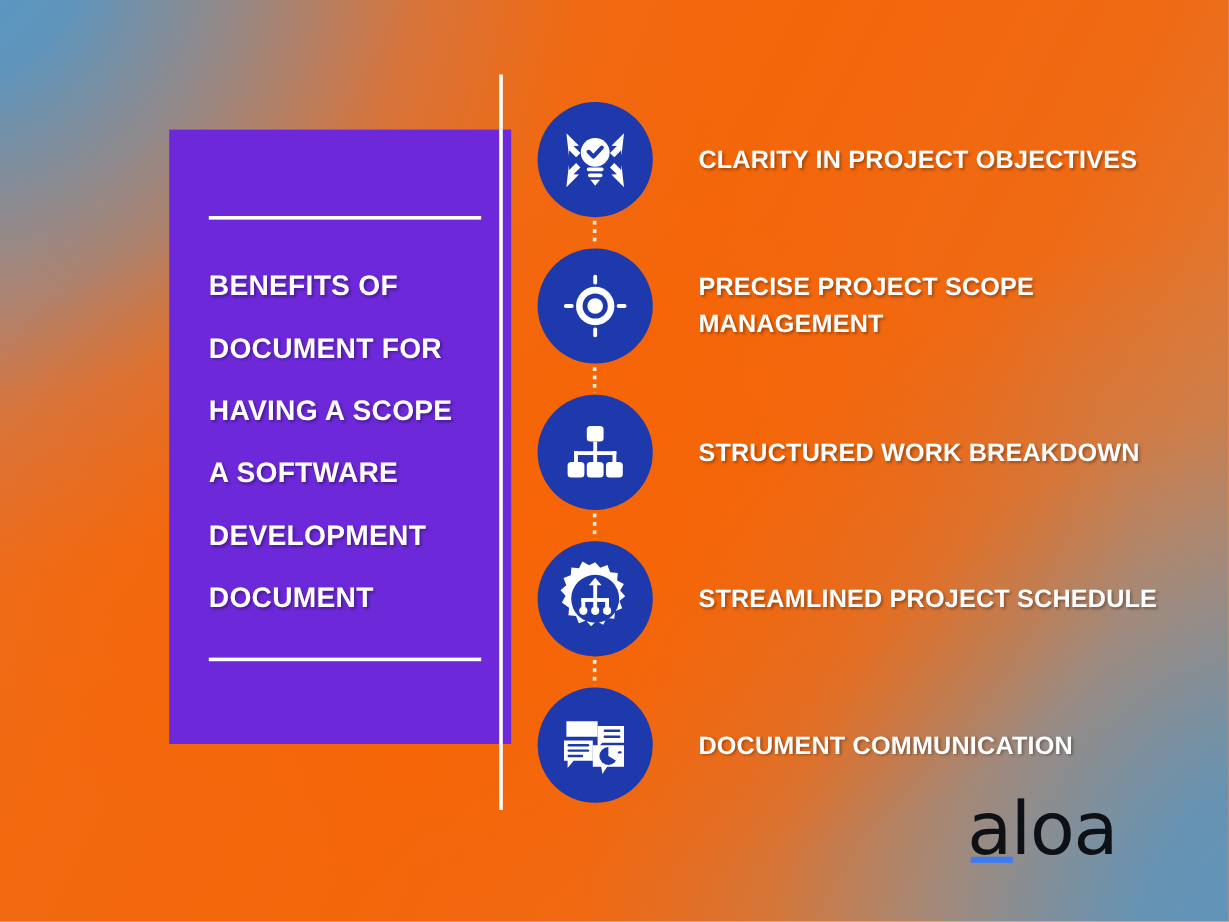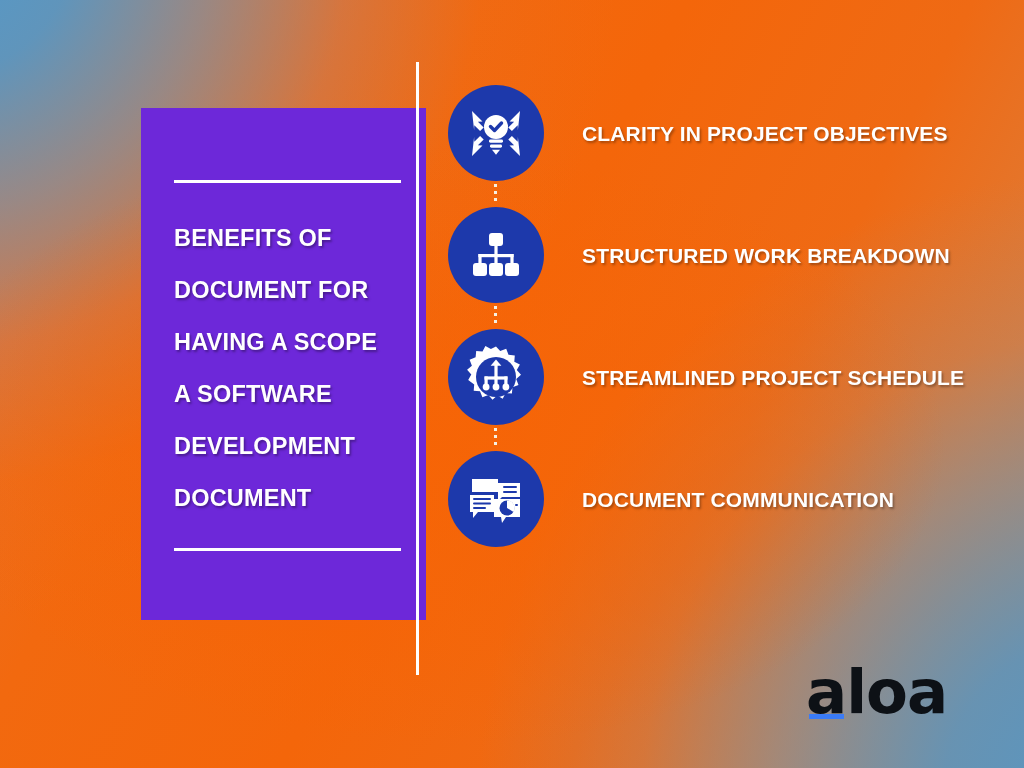--- a/index.html
+++ b/index.html
@@ -137,21 +137,21 @@
   .brand {
     position: absolute;
     left: 806px;
     top: 664px;
     width: 140px;
     height: 64px;
   }
   .brand-word {
     font-family: "DejaVu Sans", sans-serif;
     font-size: 61px;
-    font-weight: 700;
+    font-weight: 400;
     color: #0d1116;
     letter-spacing: -1px;
     line-height: 56px;
   }
   .brand-underline {
     position: absolute;
     left: 3px;
     top: 50px;
     width: 35px;
     height: 5px;
@@ -203,20 +203,40 @@
             <path d="M8 55l10.5-10.5-4.6-.2 5.8-5.8-3.6-3.6-5.8 5.8-.2-4.6z"></path>
             <path d="M56 55L45.5 44.5l4.6-.2-5.8-5.8 3.6-3.6 5.8 5.8.2-4.6z"></path>
           </g>
         </svg>
       </div>
       <div class="benefit-label">
         <span class="lline">CLARITY IN PROJECT OBJECTIVES</span>
       </div>
     </div>
 
+    <div class="benefit-row">
+      <div class="connector"></div>
+      <div class="icon-circle">
+        <svg width="64" height="64" viewBox="0 0 64 64" aria-hidden="true">
+          <circle cx="32" cy="32" r="16" fill="#ffffff"></circle>
+          <circle cx="32" cy="32" r="10.5" fill="#1d39ab"></circle>
+          <circle cx="32" cy="32" r="6.5" fill="#ffffff"></circle>
+          <g fill="#ffffff">
+            <rect x="30.4" y="6" width="3.2" height="8" rx="1.4"></rect>
+            <rect x="30.4" y="50" width="3.2" height="8" rx="1.4"></rect>
+            <rect x="6" y="30.4" width="8" height="3.2" rx="1.4"></rect>
+            <rect x="50" y="30.4" width="8" height="3.2" rx="1.4"></rect>
+          </g>
+        </svg>
+      </div>
+      <div class="benefit-label">
+        <span class="lline">PRECISE PROJECT SCOPE</span>
+        <span class="lline">MANAGEMENT</span>
+      </div>
+    </div>
 
     <div class="benefit-row">
       <div class="connector"></div>
       <div class="icon-circle">
         <svg width="60" height="60" viewBox="0 0 60 60" aria-hidden="true">
           <g fill="#ffffff">
             <rect x="23" y="8" width="14" height="13" rx="3"></rect>
             <rect x="7" y="38" width="14" height="13" rx="3"></rect>
             <rect x="23" y="38" width="14" height="13" rx="3"></rect>
             <rect x="39" y="38" width="14" height="13" rx="3"></rect>

